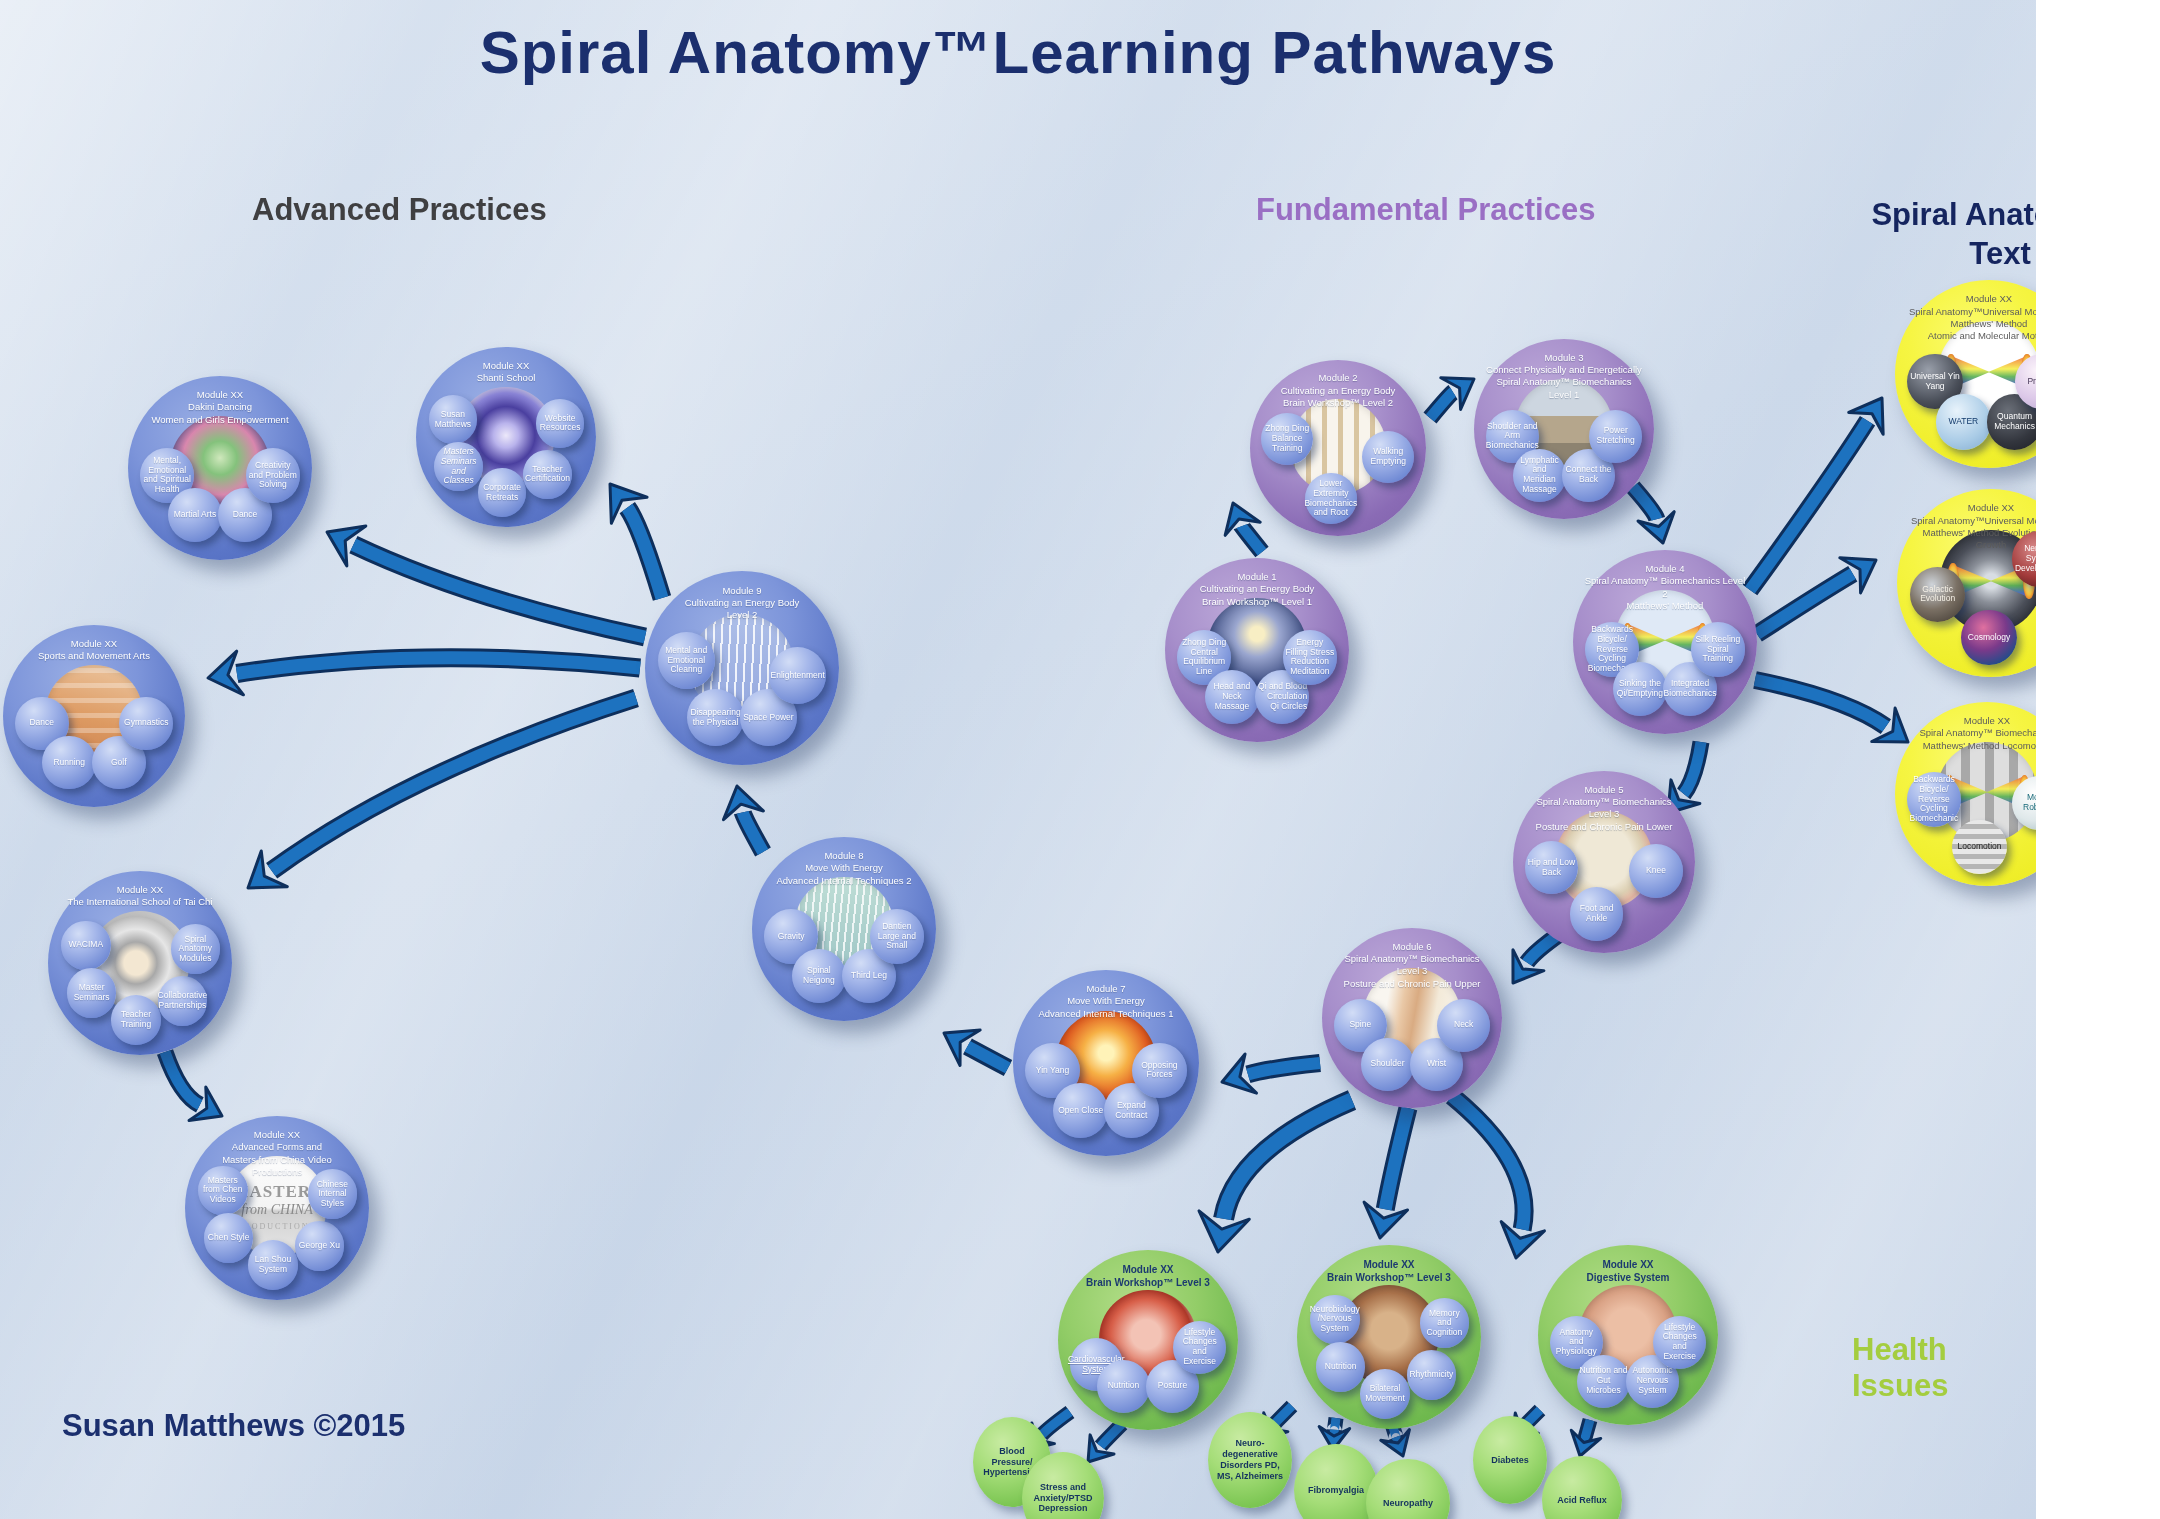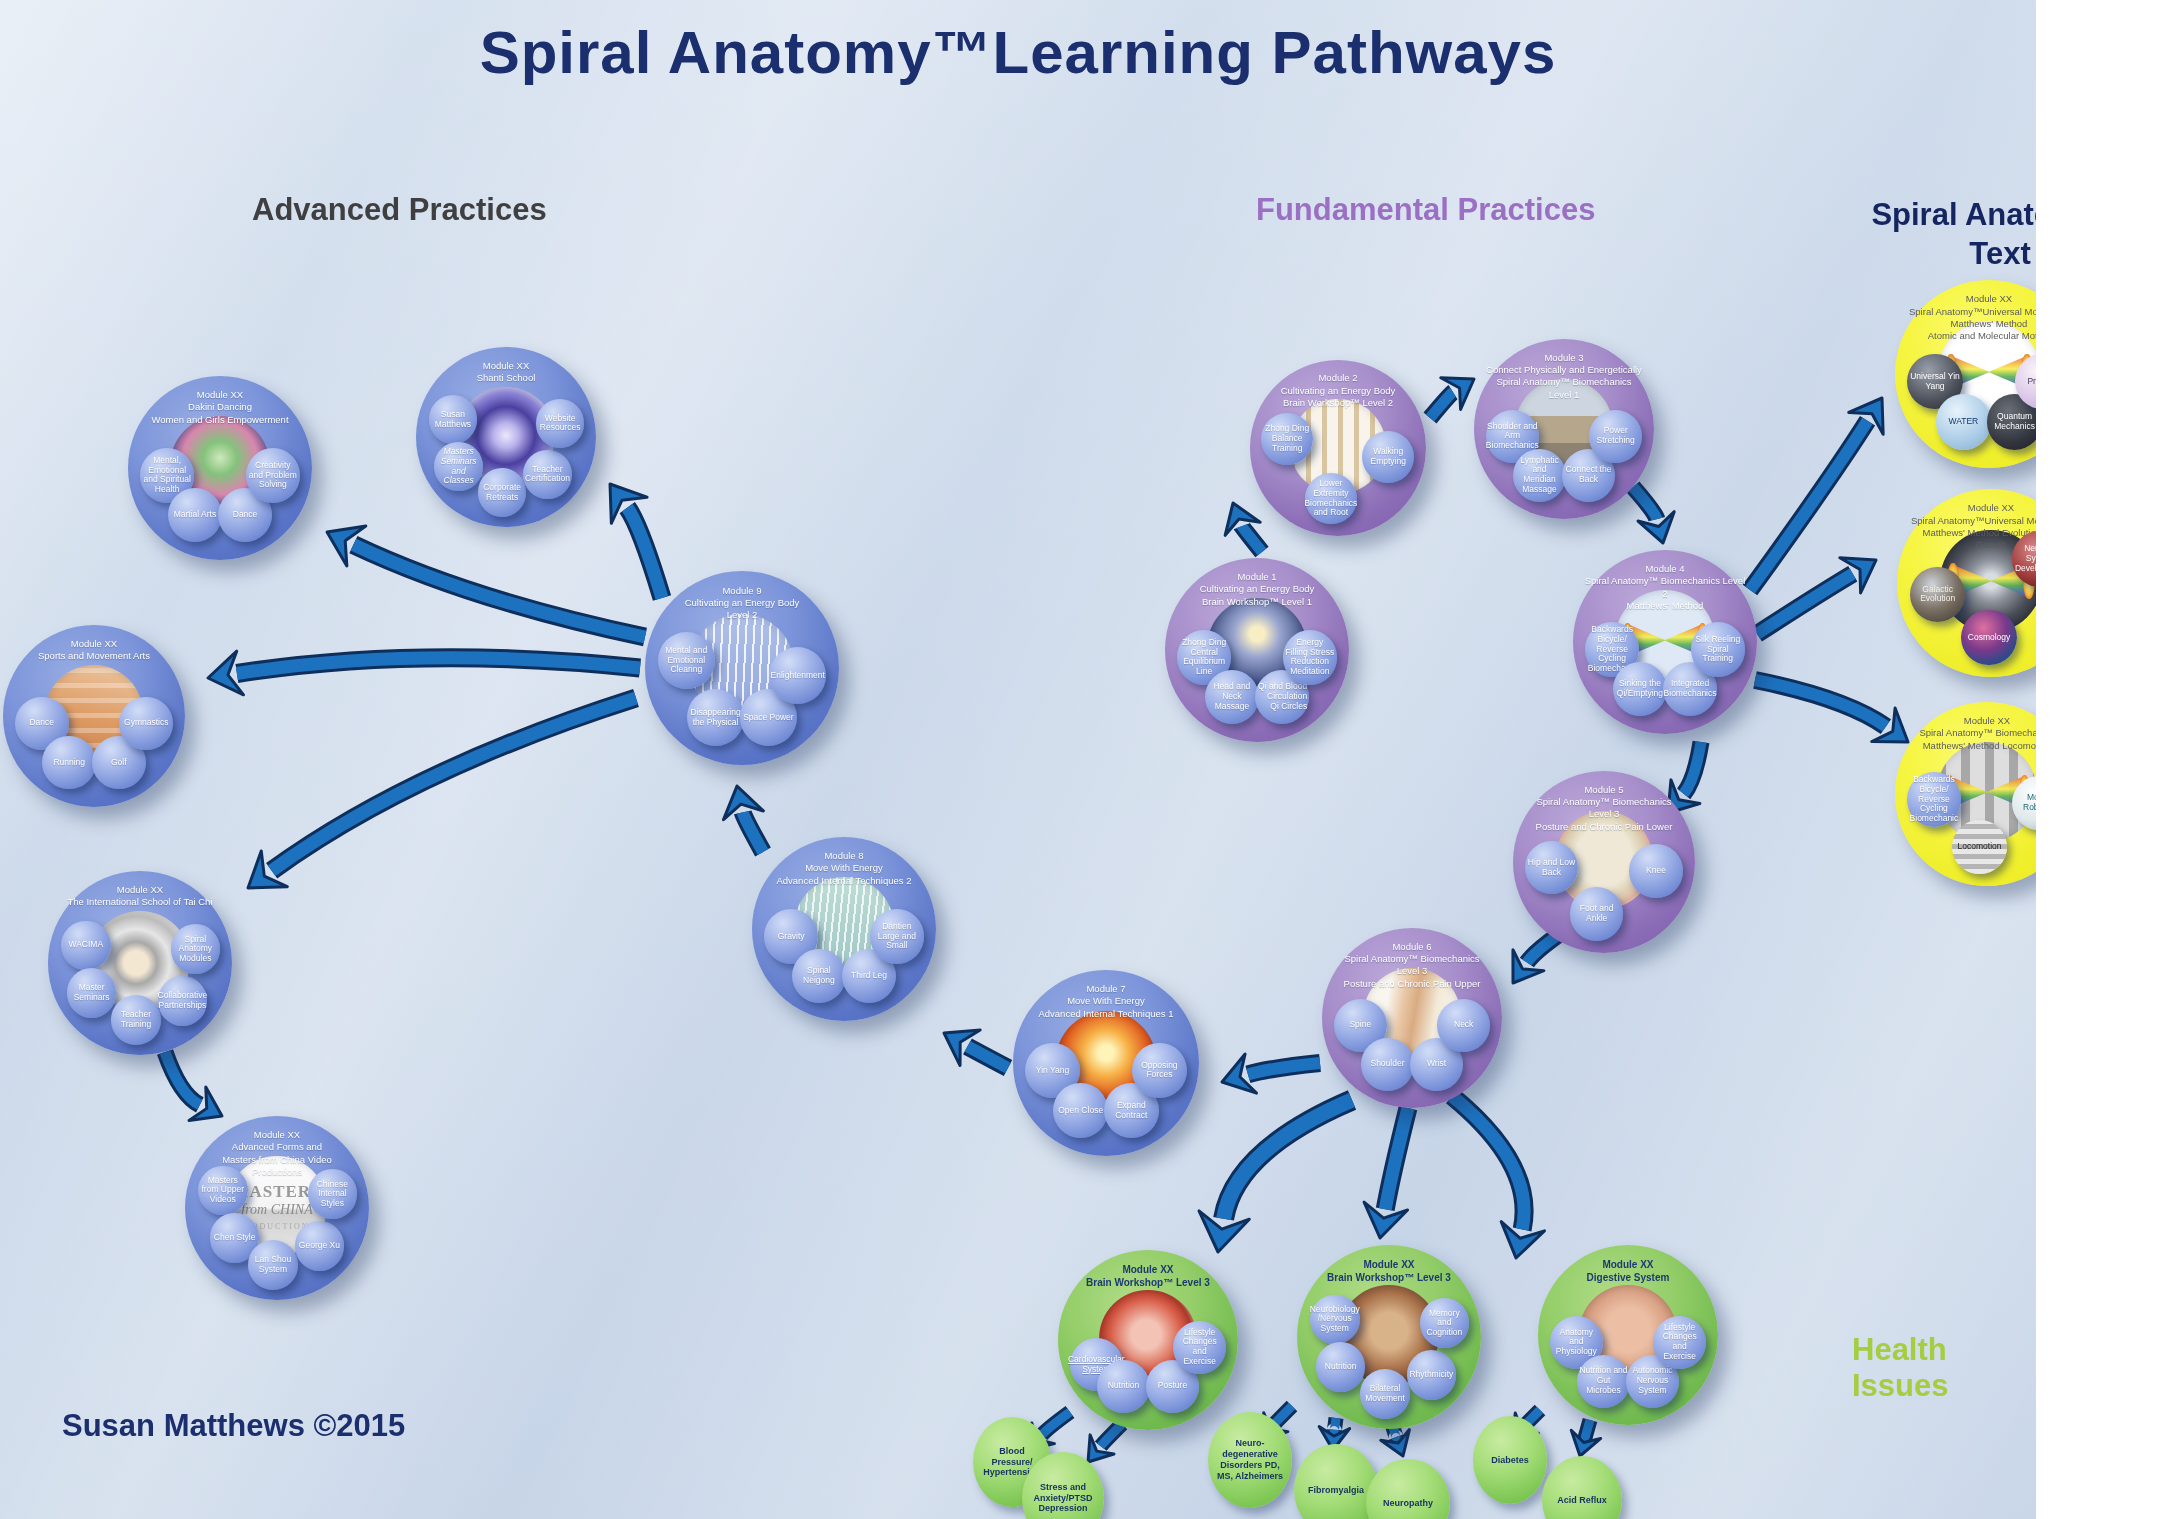--- a/index.html
+++ b/index.html
@@ -254,22 +254,22 @@
       </div>
       <div class="node blue" style="left: 185px; top: 1116px; width: 184px; height: 184px;">
         <div class="node-title">Module XX<br>Advanced Forms and<br>Masters from China Video Productions</div>
         <div class="node-img" style="left: 42.32px; top: 40.48px; width: 99.36px; height: 99.36px; background: linear-gradient(rgb(253, 253, 253) 0%, rgb(244, 244, 244) 52%, rgb(207, 207, 207) 55%, rgb(233, 233, 233) 100%);">
           <div class="center-label">
             <span class="cl-0">MASTERS</span>
             <span class="cl-1">from CHINA</span>
             <span class="cl-2">PRODUCTIONS</span>
           </div>
         </div>
-        <div class="sat" style="left: 12.9117px; top: 49.5337px; width: 49.68px; height: 49.68px;">Masters from Upper Videos</div>
-        <div class="sat" style="left: 18.7873px; top: 97.3866px; width: 49.68px; height: 49.68px; margin-left: 6px;">Chen Style</div>
+        <div class="sat" style="left: 12.9117px; top: 49.5337px; width: 49.68px; height: 49.68px;">Masters from Chen Videos</div>
+        <div class="sat" style="left: 18.7873px; top: 97.3866px; width: 49.68px; height: 49.68px;">Chen Style</div>
         <div class="sat" style="left: 63.1811px; top: 124.061px; width: 49.68px; height: 49.68px;">Lan Shou System</div>
         <div class="sat" style="left: 109.549px; top: 105.327px; width: 49.68px; height: 49.68px;">George Xu</div>
         <div class="sat" style="left: 122.506px; top: 53.3608px; width: 49.68px; height: 49.68px;">Chinese Internal Styles</div>
       </div>
       <div class="node blue" style="left: 752px; top: 837px; width: 184px; height: 184px;">
         <div class="node-title">Module 8<br>Move With Energy<br>Advanced Internal Techniques 2</div>
         <div class="node-img" style="left: 42.32px; top: 40.48px; width: 99.36px; height: 99.36px; background: repeating-linear-gradient(96deg, rgba(255, 255, 255, 0.8) 0px, rgba(255, 255, 255, 0.8) 2px, rgba(255, 255, 255, 0) 2px, rgba(255, 255, 255, 0) 7px), linear-gradient(rgb(191, 222, 214), rgb(156, 196, 196));"></div>
         <div class="sat" style="left: 12.0193px; top: 72.2863px; width: 54.28px; height: 54.28px;">Gravity</div>
         <div class="sat" style="left: 39.809px; top: 111.974px; width: 54.28px; height: 54.28px;">Spinal Neigong</div>
         <div class="sat" style="left: 89.911px; top: 111.974px; width: 54.28px; height: 54.28px;">Third Leg</div>

